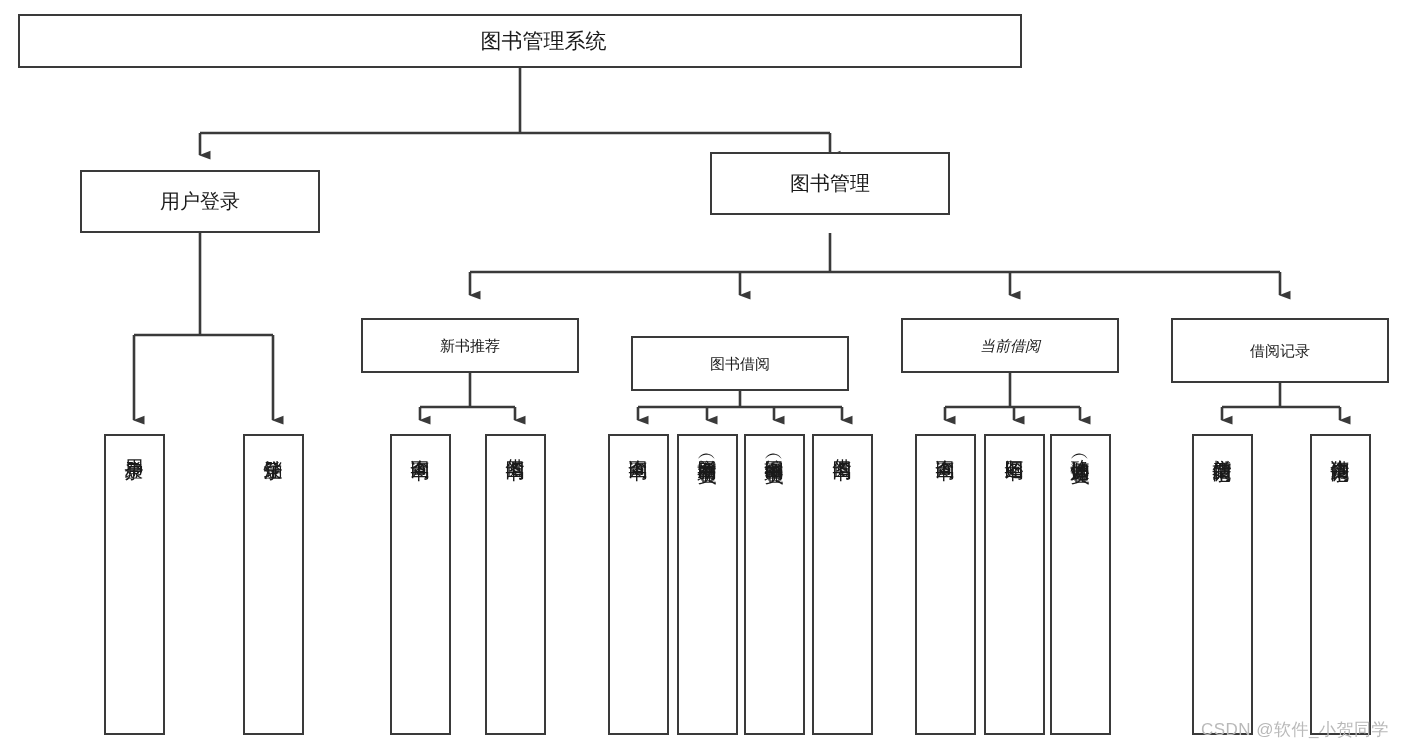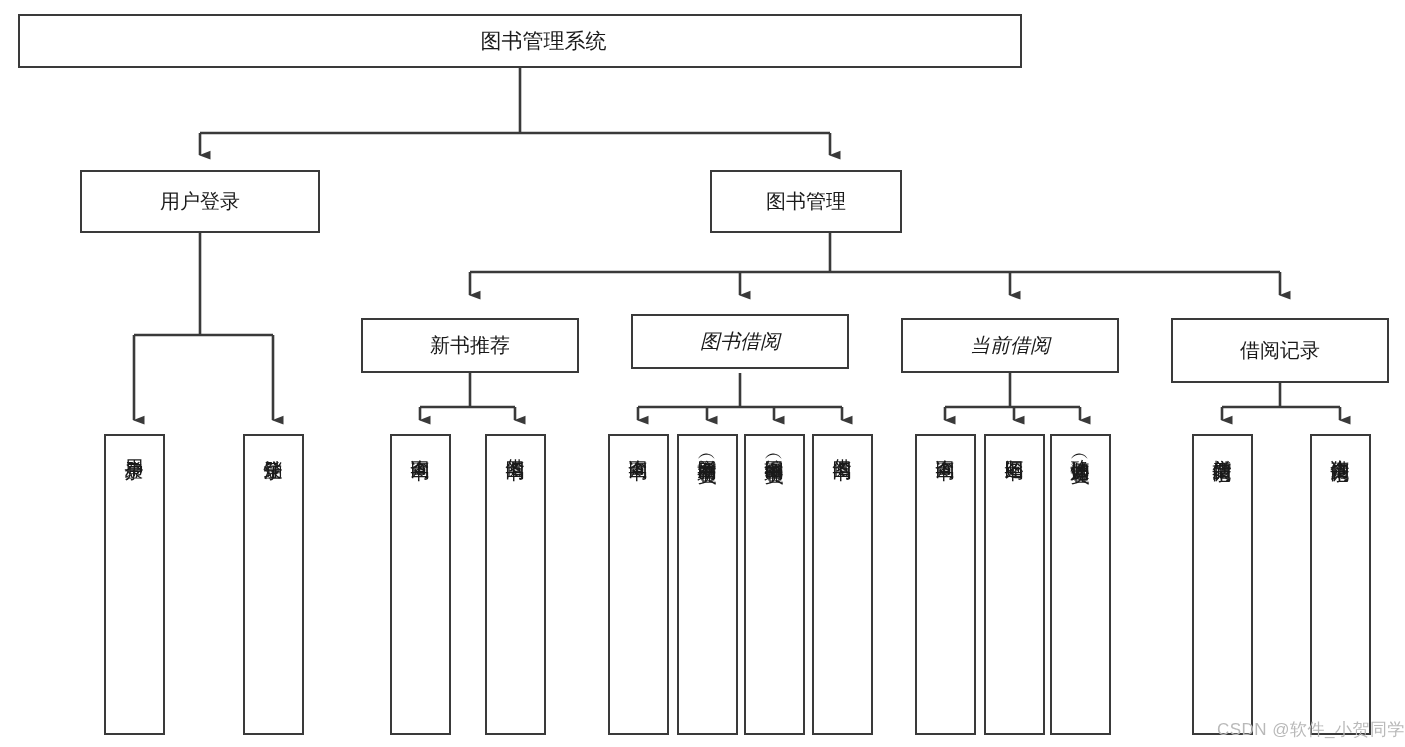--- a/index.html
+++ b/index.html
@@ -36,21 +36,21 @@
     z-index: 2;
   }
   .node.level0 {
     font-size: 21px;
     padding-left: 47px;
   }
   .node.level1 {
     font-size: 20px;
   }
   .node.level2 {
-    font-size: 20px;
+    font-size: 15px;
     justify-content: center;
   }
   .node.leaf {
     font-size: 19px;
     padding: 8px 2px;
     align-items: flex-start;
     justify-content: center;
   }
   .node .label {
     line-height: 1.18;
@@ -58,21 +58,21 @@
   }
   .node.leaf .label {
     writing-mode: vertical-rl;
     text-orientation: upright;
     letter-spacing: 1px;
     line-height: 1;
     white-space: nowrap;
   }
   #watermark {
     position: absolute;
-    right: 0;
+    right: 16px;
     bottom: 6px;
     font-size: 17px;
     color: #b9b9b9;
     letter-spacing: 0.5px;
     z-index: 3;
     white-space: nowrap;
   }
 </style>
 </head>
 <body>
@@ -129,28 +129,28 @@
     </g>
   </svg>
 
   <div class="node level0" style="left:18px; top:14px; width:1004px; height:54px;">
     <span class="label">图书管理系统</span>
   </div>
 
   <div class="node level1" style="left:80px; top:170px; width:240px; height:63px;">
     <span class="label">用户登录</span>
   </div>
-  <div class="node level1" style="left:710px; top:170px; width:192px; height:63px;">
+  <div class="node level1" style="left:710px; top:152px; width:240px; height:63px;">
     <span class="label">图书管理</span>
   </div>
 
   <div class="node level2" style="left:361px; top:318px; width:218px; height:55px;">
     <span class="label">新书推荐</span>
   </div>
-  <div class="node level2" style="left:631px; top:314px; width:218px; height:55px;font-style:italic;">
+  <div class="node level2" style="left:631px; top:336px; width:218px; height:55px;">
     <span class="label">图书借阅</span>
   </div>
   <div class="node level2" style="left:901px; top:318px; width:218px; height:55px;font-style:italic;">
     <span class="label">当前借阅</span>
   </div>
   <div class="node level2" style="left:1171px; top:318px; width:218px; height:65px;">
     <span class="label">借阅记录</span>
   </div>
 
   <div class="node leaf" style="left:104px; top:434px; width:61px; height:301px;">

